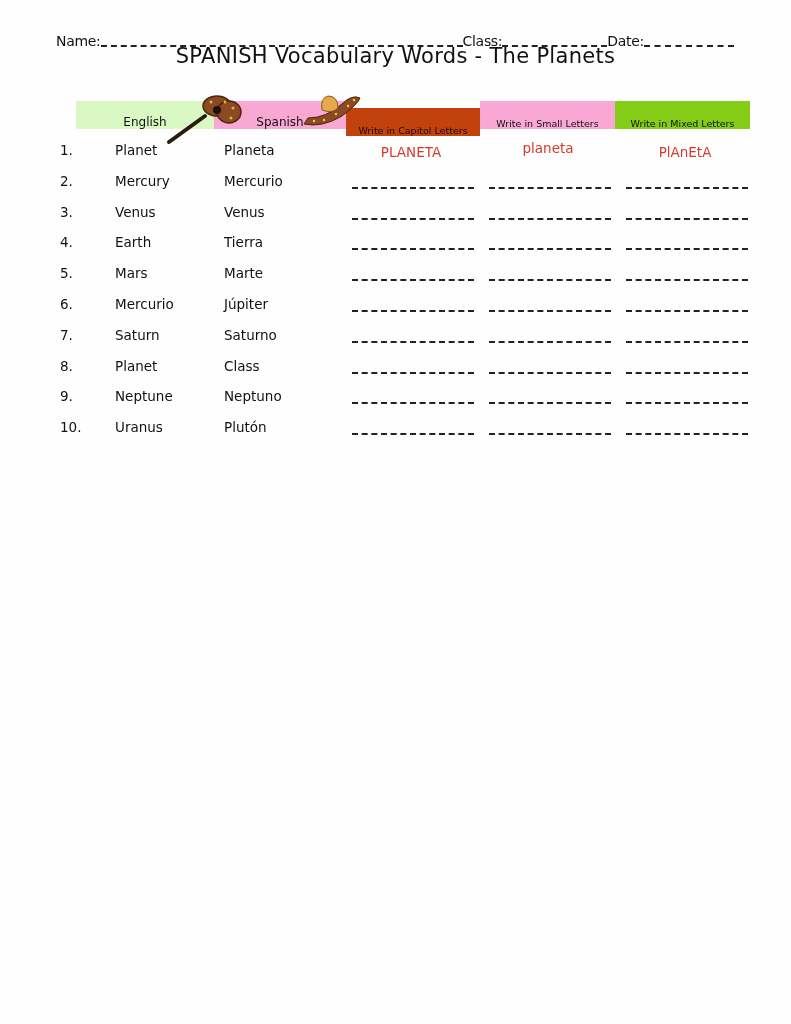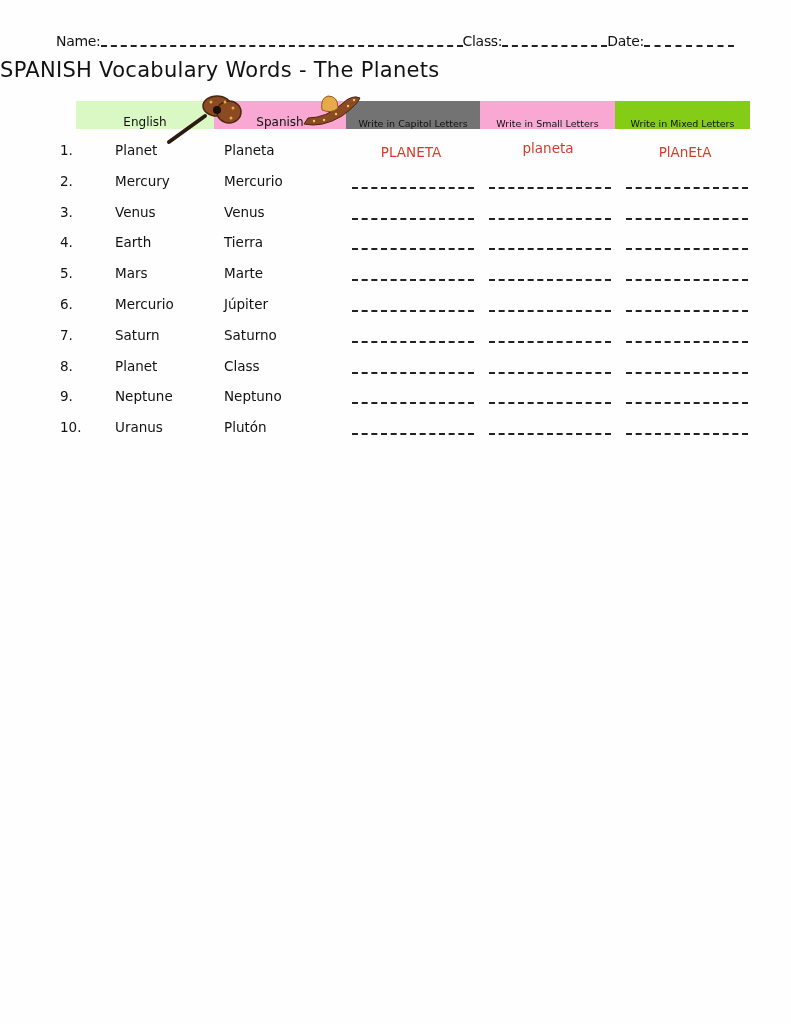--- a/index.html
+++ b/index.html
@@ -1,21 +1,21 @@
 <!DOCTYPE html>
 <html><head>
 <meta charset="utf-8">
 <style>
   html, body { margin:0; padding:0; background:#fefefe; }
   body { width:791px; height:1024px; position:relative; overflow:hidden;
          font-family:"DejaVu Sans", sans-serif; color:#111; }
   .header-line { position:absolute; top:33px; left:56px; width:692px; font-size:14px; white-space:nowrap; letter-spacing:-0.3px; }
   .header-line .lbl { font-weight:normal; }
   .header-line .blank { display:inline-block; border-bottom:2px dashed #222; vertical-align:-1px; height:10px; }
-  .title { position:absolute; top:58px; left:0; width:791px; text-align:left; font-size:21px; letter-spacing:0.3px; }
+  .title { position:absolute; top:44px; left:0; width:791px; text-align:center; font-size:21px; letter-spacing:0.3px; }
   .col-header { position:absolute; top:101px; height:28px; display:flex; align-items:flex-end; justify-content:center; font-size:12px; }
   .col-header.small { font-size:9.5px; }
   .row { position:absolute; left:0; width:791px; height:30px; font-size:13.5px; }
   .row .num { position:absolute; left:60px; top:0; }
   .row .eng { position:absolute; left:115px; top:0; }
   .row .spa { position:absolute; left:224px; top:0; }
   .row .cell { position:absolute; top:0; width:122px; text-align:center; color:#d7392b; font-size:13.5px; }
   .row .blank { position:absolute; top:6px; width:122px; border-bottom:2px dashed #222; height:8px; }
   .guitar { position:absolute; left:165px; top:92px; width:80px; height:54px; }
   .sombrero { position:absolute; left:302px; top:92px; width:60px; height:42px; }
@@ -28,21 +28,21 @@
 </div>
 
 <div class="title">SPANISH Vocabulary Words -  The Planets</div>
 
 <div class="col-header" style="left:76px;width:138px;background:#d9f8c4;">
     <span>English</span>
   </div>
 <div class="col-header" style="left:214px;width:132px;background:#f9a8d4;">
     <span>Spanish</span>
   </div>
-<div class="col-header small" style="left:346px;width:134px;background:#737373;">
+<div class="col-header small" style="left:346px;width:134px;background:#c2410c;margin-top:7px;">
     <span>Write in Capitol Letters</span>
   </div>
 <div class="col-header small" style="left:480px;width:135px;background:#f9a8d4;">
     <span>Write in Small Letters</span>
   </div>
 <div class="col-header small" style="left:615px;width:135px;background:#84cc16;">
     <span>Write in Mixed Letters</span>
   </div>
 
 <svg class="guitar" viewBox="0 0 80 54">

